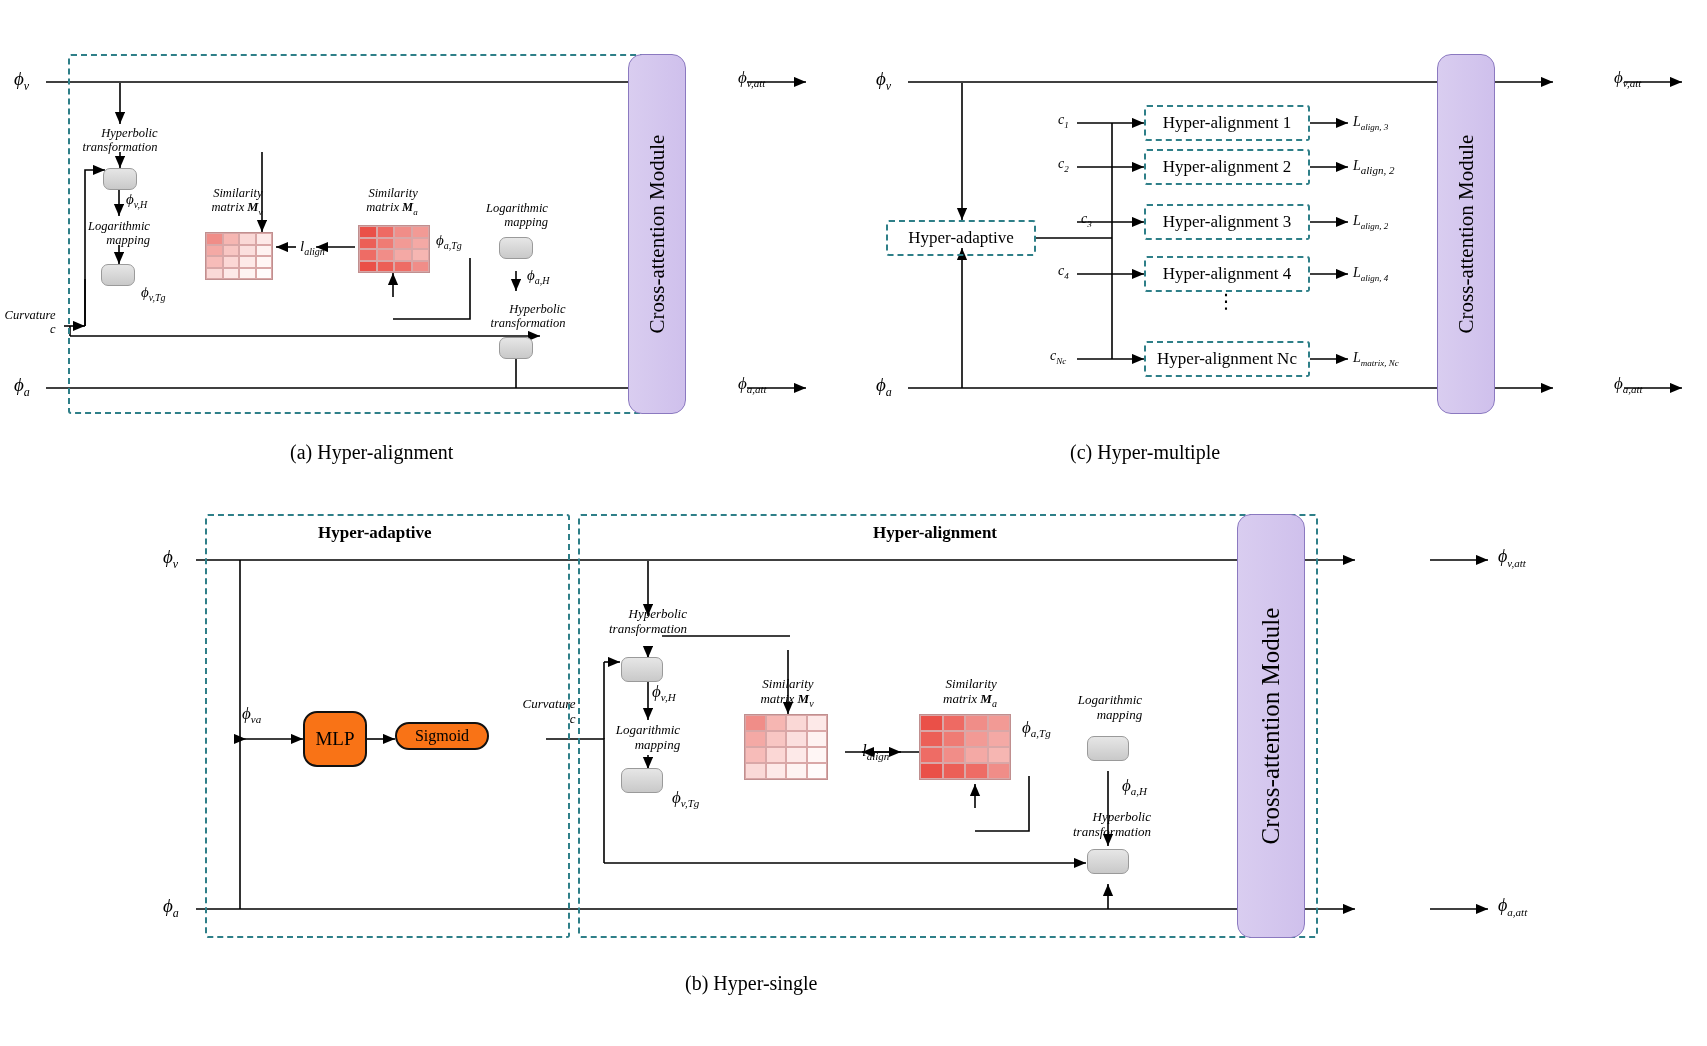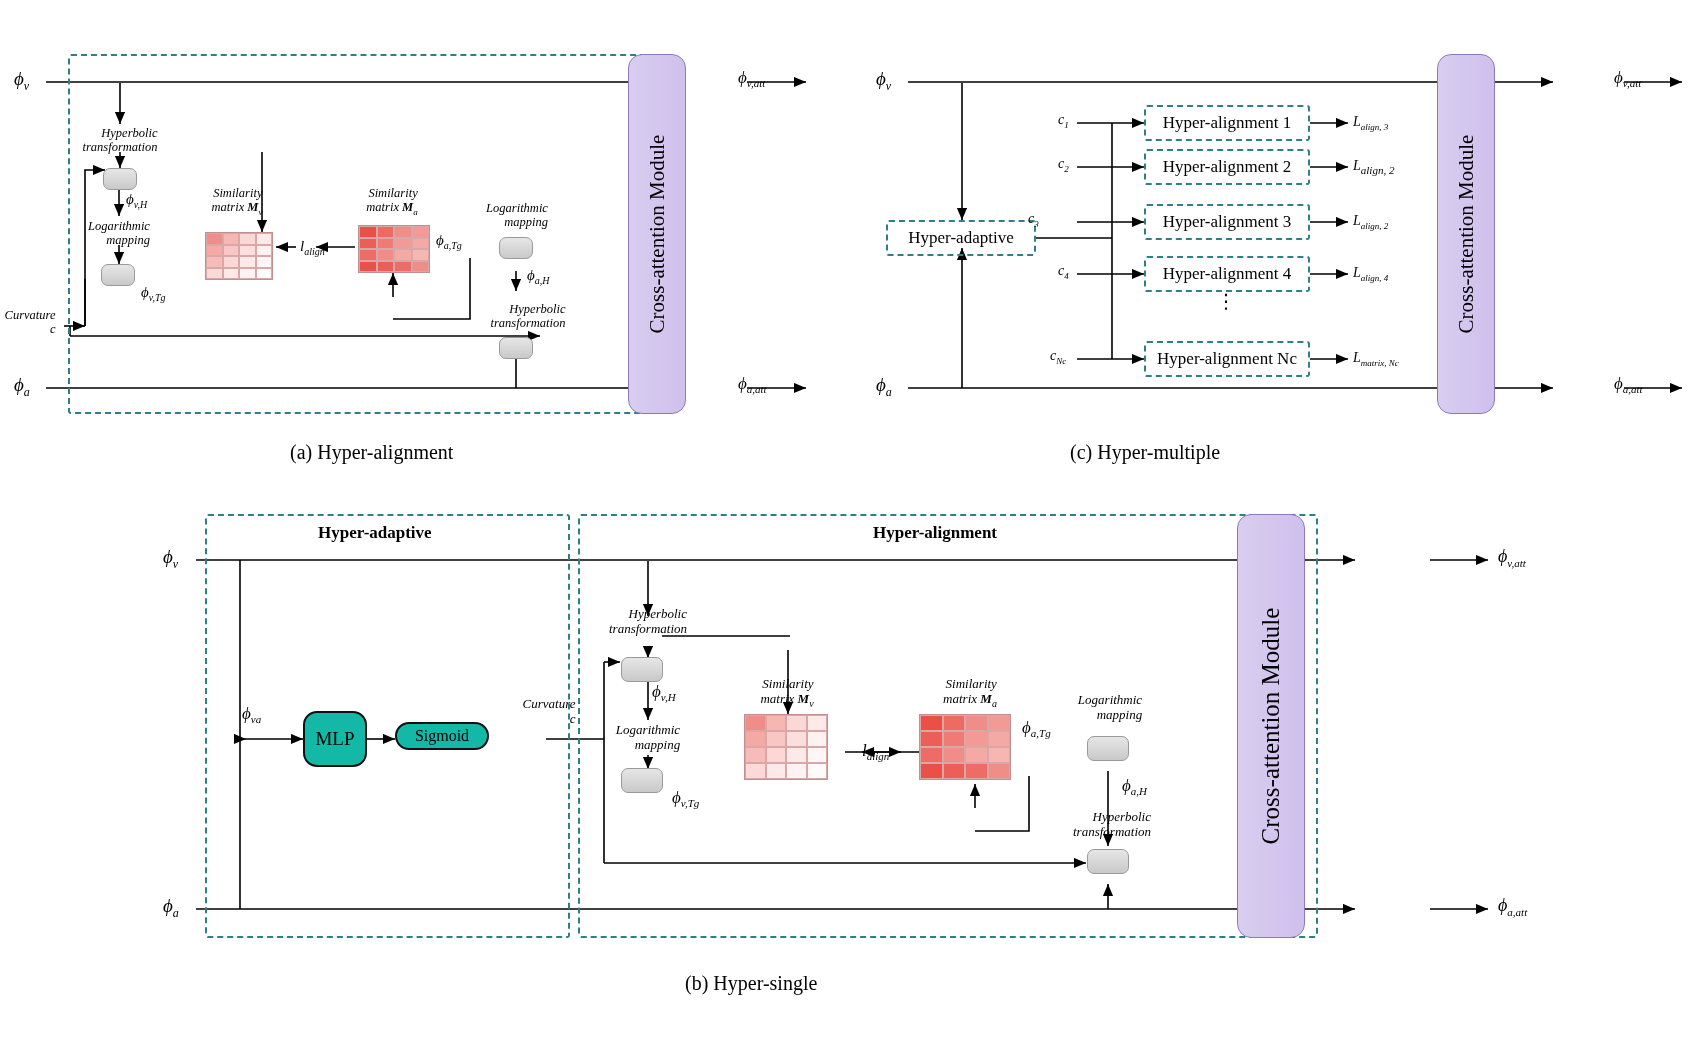--- a/index.html
+++ b/index.html
@@ -16,21 +16,21 @@
   .cam{position:absolute;background:linear-gradient(to right,#d9cdf0,#cfc0ec);
        border:1px solid #8b79c0;border-radius:14px;box-sizing:border-box;}
   .cam .txt{position:absolute;left:50%;top:50%;transform:translate(-50%,-50%) rotate(-90deg);
        white-space:nowrap;font-size:21px;font-family:"Liberation Serif",serif;}
 
   
   .node{position:absolute;background:linear-gradient(to bottom,#e6e6e6,#c9c9c9);
         border:1px solid #9a9a9a;border-radius:7px;box-sizing:border-box;}
 
   
-  .rbox{position:absolute;border:2px solid #111;border-radius:14px;background:#14b8a6;box-sizing:border-box;
+  .rbox{position:absolute;border:2px solid #111;border-radius:14px;background:#f97316;box-sizing:border-box;
         display:flex;align-items:center;justify-content:center;font-size:19px;}
 
   .lbl{position:absolute;white-space:nowrap;}
   .it{font-style:italic;}
   .center{transform:translateX(-50%);text-align:right;}
 
   .matrix{position:absolute;display:grid;box-sizing:border-box;border:1px solid #c08f8f;}
   .matrix div{border:0.5px solid #d9a7a7;}
 
   .caption{position:absolute;font-size:20px;white-space:nowrap;}
@@ -241,21 +241,21 @@
   <div class="dashsmall" style="left:886px;top:184px;width:150px;height:36px;">
     <span class="halign-lbl">Hyper-adaptive</span>
   </div>
 
   <div class="lbl" style="left:1058px;top:76px;font-size:14px;">
     <span class="it">c</span><sub class="it" style="font-size:9px">1</sub>
   </div>
   <div class="lbl" style="left:1058px;top:120px;font-size:14px;">
     <span class="it">c</span><sub class="it" style="font-size:9px">2</sub>
   </div>
-  <div class="lbl" style="left:1028px;top:175px;font-size:14px;">
+  <div class="lbl" style="left:1081px;top:175px;font-size:14px;">
     <span class="it">c</span><sub class="it" style="font-size:9px">3</sub>
   </div>
   <div class="lbl" style="left:1058px;top:227px;font-size:14px;">
     <span class="it">c</span><sub class="it" style="font-size:9px">4</sub>
   </div>
   <div class="lbl" style="left:1050px;top:312px;font-size:14px;">
     <span class="it">c</span><sub class="it" style="font-size:9px">Nc</sub>
   </div>
 
   <div class="dashsmall" style="left:1144px;top:69px;width:166px;height:36px;">

